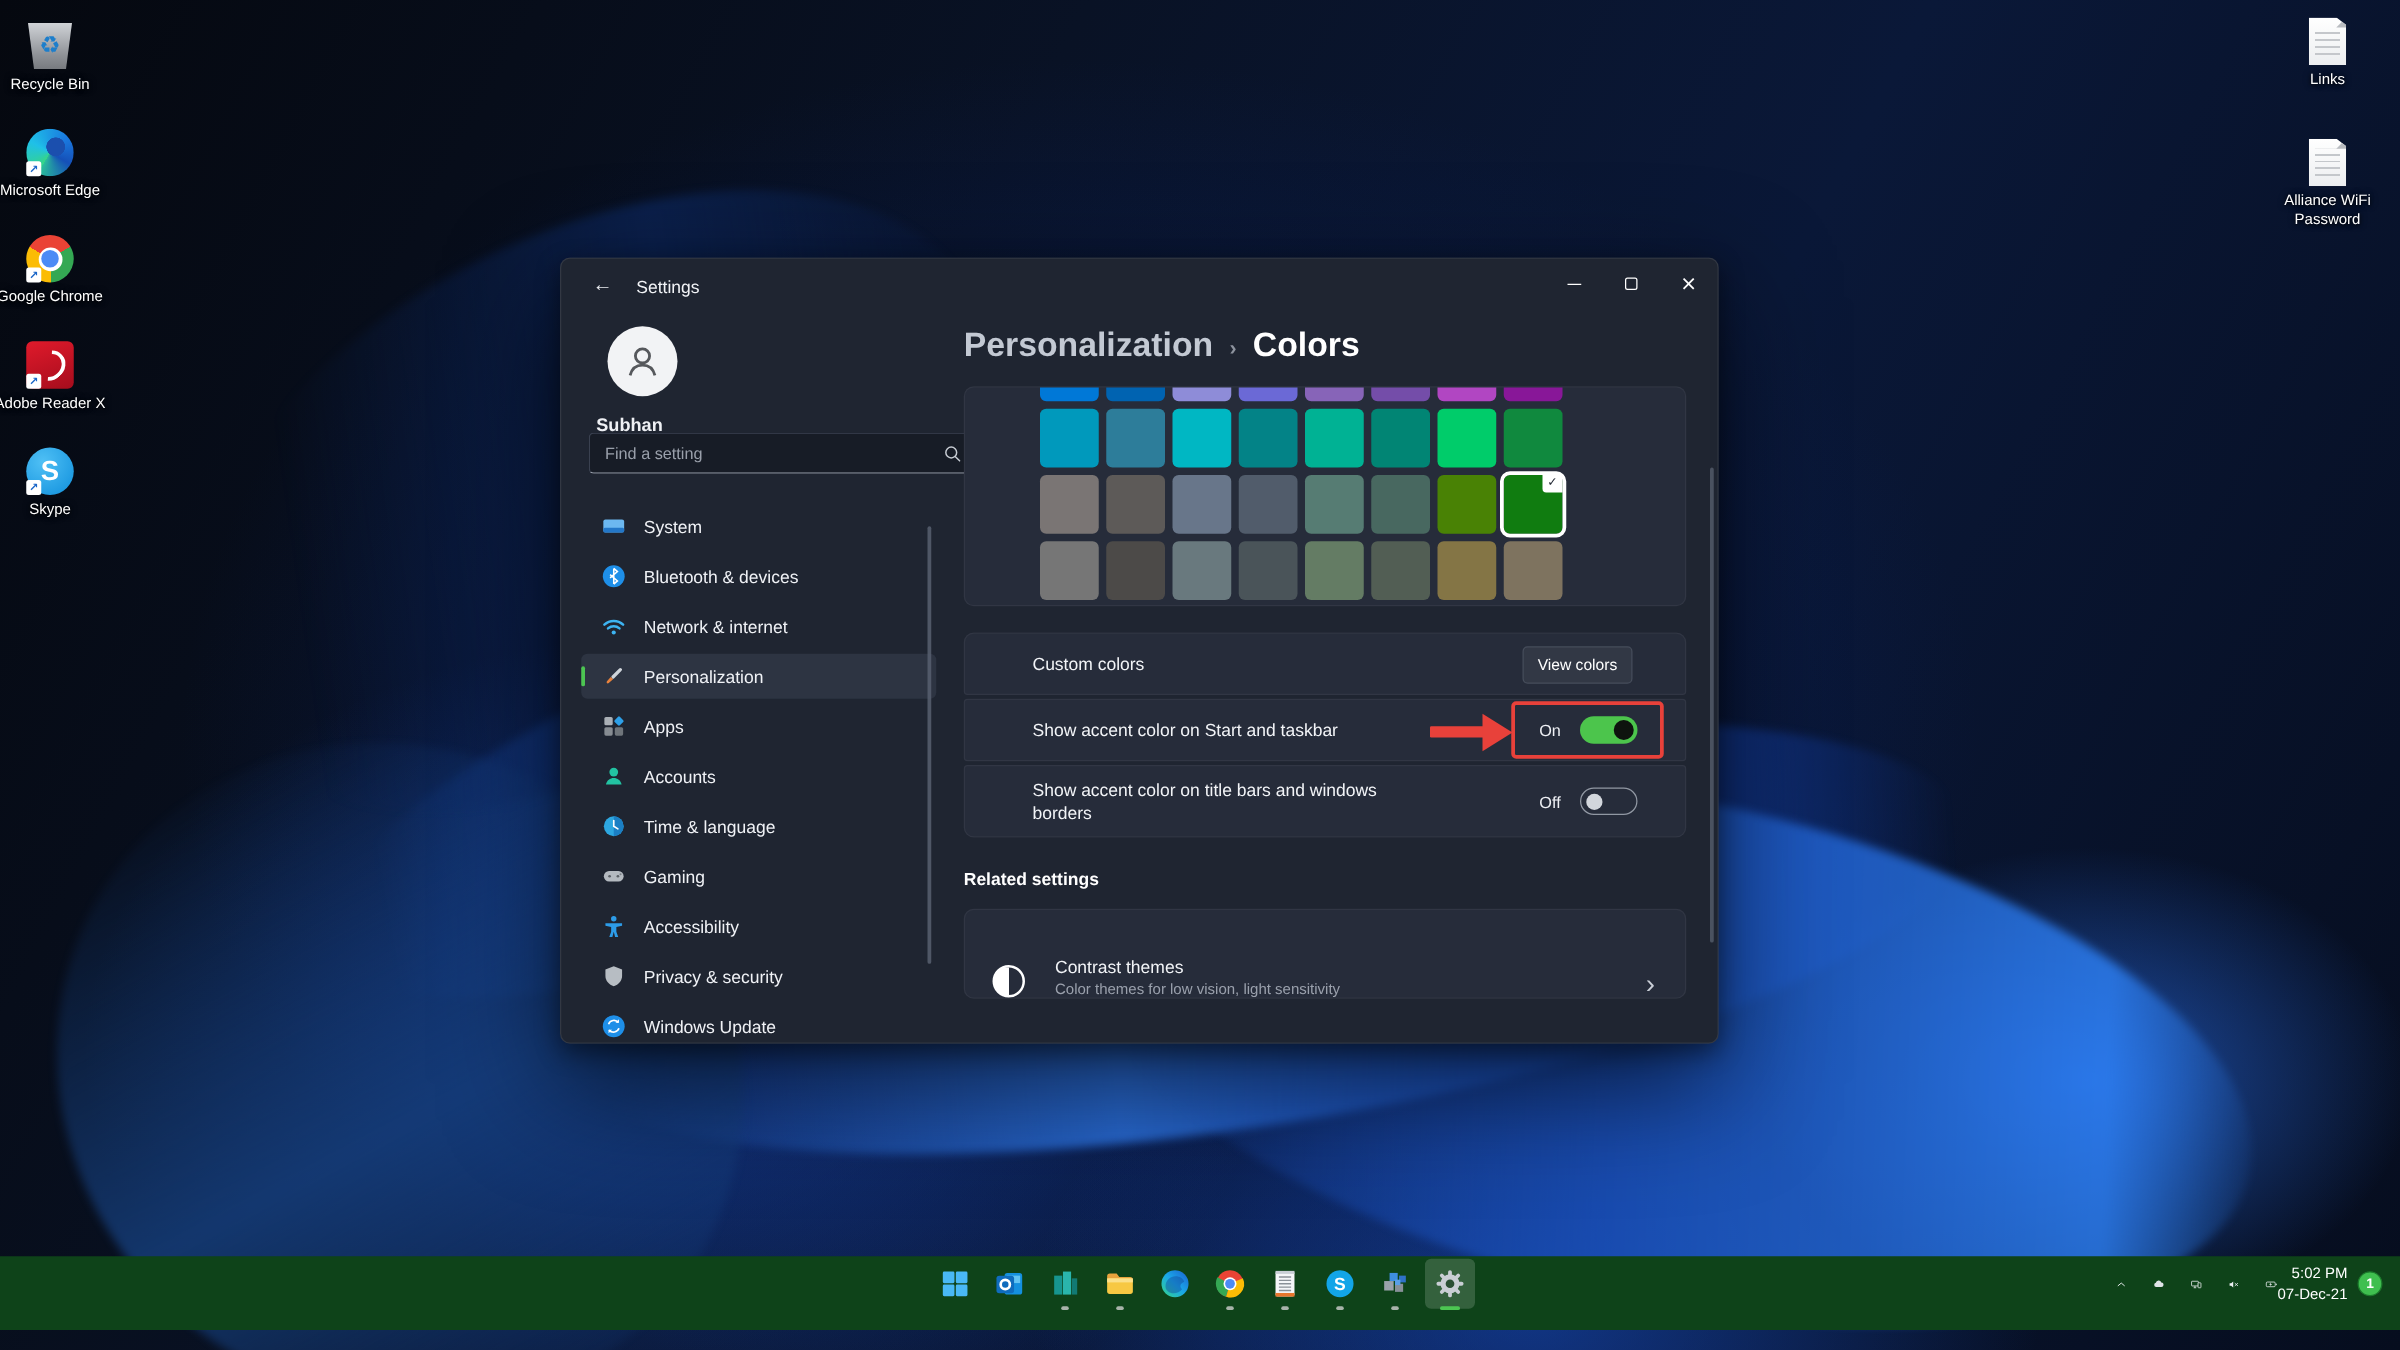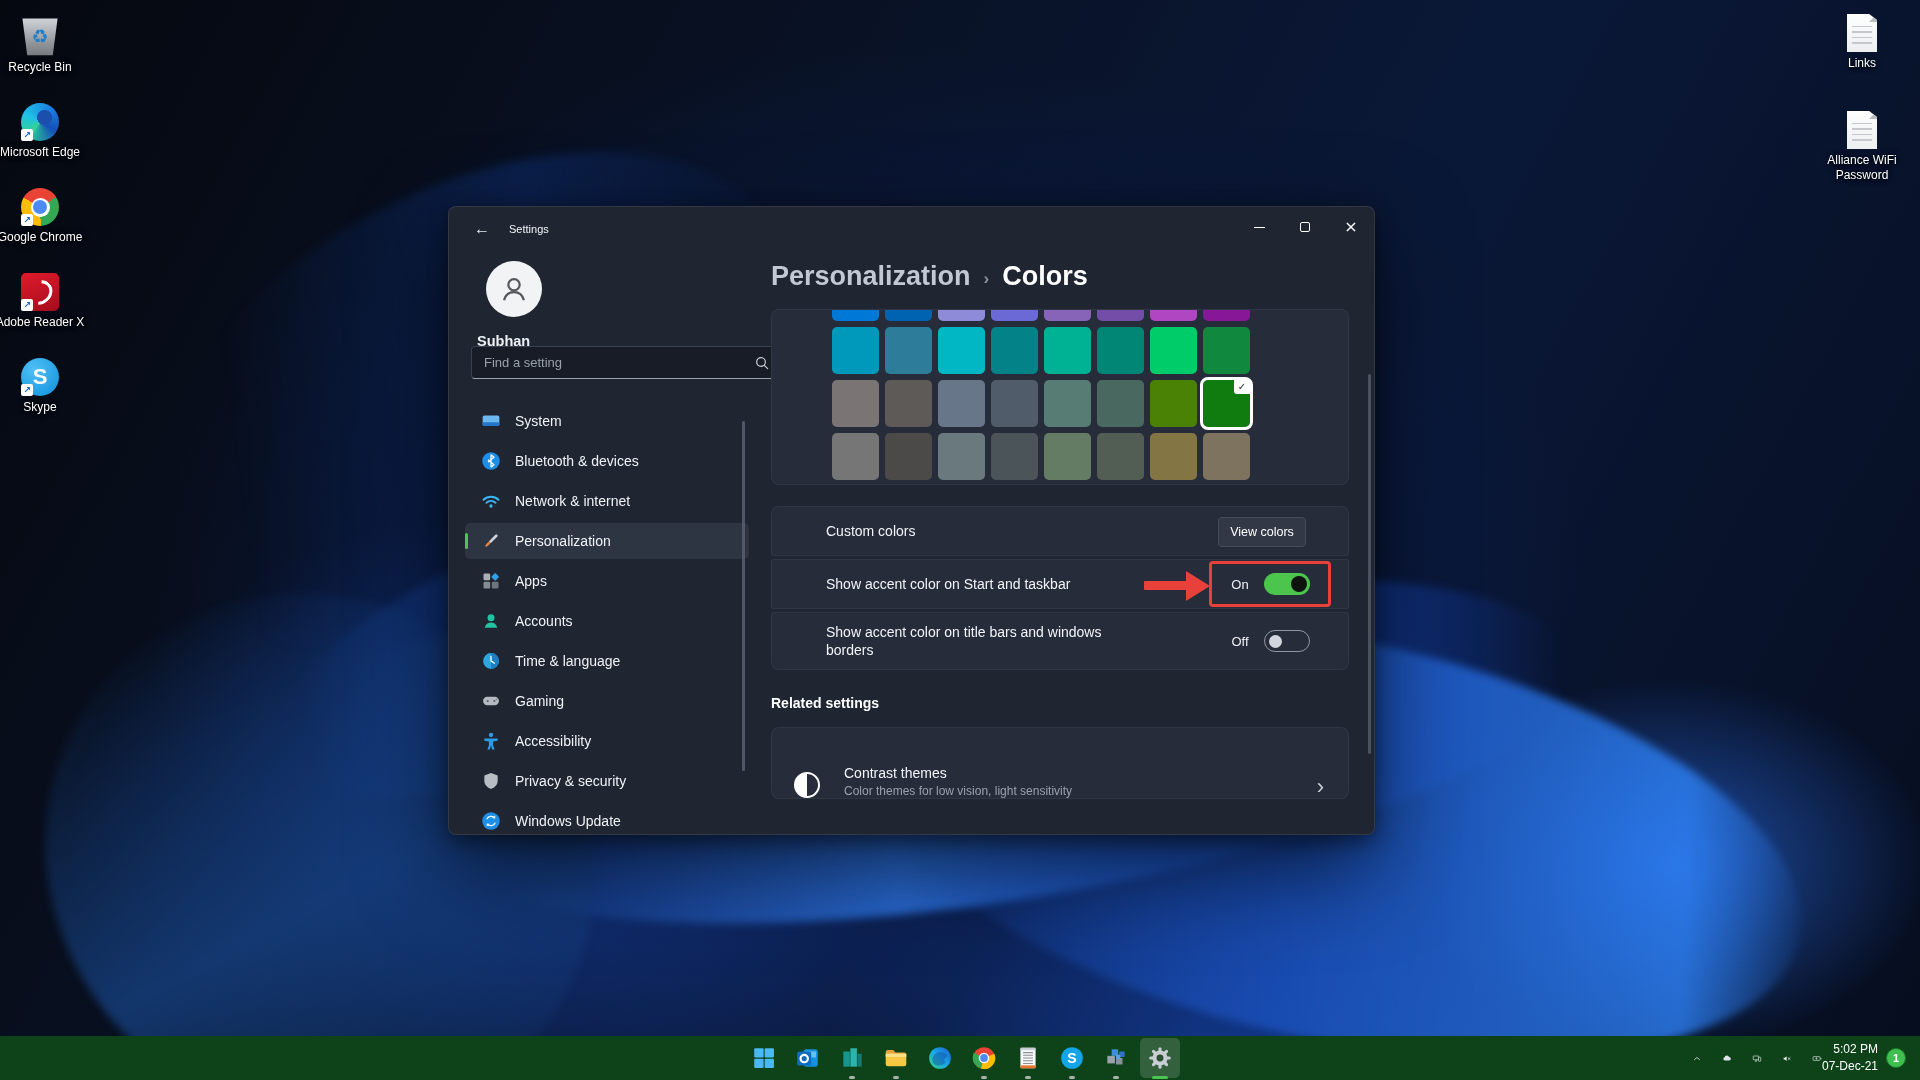--- a/index.html
+++ b/index.html
@@ -55,21 +55,21 @@
     clip-path:polygon(0 0,74% 0,100% 16%,100% 100%,0 100%);position:relative;}
   .i-text-document::after{content:"";position:absolute;right:0;top:0;border-style:solid;border-width:0 8px 8px 0;border-color:transparent #b9bcc0 transparent transparent;transform:rotate(90deg);}
 
   
   .win{position:absolute;left:448px;top:206px;width:927px;height:629px;background:#1f2531;border-radius:8px;
     border:1px solid rgba(255,255,255,.09);box-shadow:0 32px 90px rgba(0,0,0,.65),0 6px 20px rgba(0,0,0,.45);
     color:#eef0f4;overflow:hidden;z-index:5;}
   .titlebar{position:absolute;top:0;left:0;right:0;height:44px;}
   .back-btn{position:absolute;left:16px;top:6px;width:34px;height:32px;background:transparent;border:none;color:#e8ebef;
     font-size:16px;border-radius:4px;cursor:pointer;}
-  .win-title{position:absolute;left:60px;top:0;line-height:44px;font-size:11px;color:#f2f4f7;}
+  .win-title{position:absolute;left:60px;top:0;line-height:44px;font-size:14px;color:#f2f4f7;}
   .controls{position:absolute;right:0;top:0;display:flex;}
   .ctrl{width:46px;height:40px;background:transparent;border:none;display:flex;align-items:center;justify-content:center;color:#fff;cursor:pointer;}
   .g-min{width:11px;height:1px;background:#fff;display:block;}
   .g-max{width:10px;height:10px;border:1.2px solid #fff;border-radius:2px;display:block;}
   .g-close{font-size:16px;line-height:1;font-family:"DejaVu Sans",sans-serif;}
 
   .sidebar{position:absolute;left:0;top:44px;bottom:0;width:322px;}
   .user{position:absolute;left:28px;top:10px;display:flex;align-items:center;gap:16px;cursor:pointer;flex-direction:column;}
   .avatar{width:56px;height:56px;border-radius:50%;background:#f2f3f5;display:flex;align-items:center;justify-content:center;}
   .uname{font-size:14.5px;font-weight:bold;}
@@ -121,21 +121,21 @@
     padding-left:22px;cursor:pointer;}
   .contrast-ic{width:26px;height:26px;border-radius:50%;border:2px solid #fff;
     background:linear-gradient(90deg,#fff 0 50%,transparent 50%);}
   .contrast-text{margin-left:24px;}
   .c-title{font-size:14px;color:#f2f4f7;}
   .c-sub{font-size:12px;color:#9aa0ac;margin-top:3px;}
   .chev{position:absolute;right:24px;font-size:22px;color:#c9ced6;line-height:1;}
   .main-scroll{position:absolute;left:597px;top:123px;width:3px;height:380px;background:#5a6170;border-radius:2px;opacity:.75;cursor:pointer;}
 
   
-  .taskbar{position:absolute;left:0;bottom:0;width:1920px;height:44px;background:#0e4319;z-index:10;}
+  .taskbar{position:absolute;left:0;bottom:16px;width:1920px;height:59px;background:#0e4319;z-index:10;}
   .tb-center{position:absolute;left:744px;top:2px;display:flex;gap:4px;}
   .tb-tile{width:40px;height:40px;border-radius:5px;position:relative;display:flex;align-items:center;justify-content:center;cursor:pointer;}
   .tb-tile.active{background:rgba(255,255,255,.16);}
   .ind{position:absolute;bottom:-1px;left:50%;transform:translateX(-50%);height:3px;border-radius:2px;}
   .ind-dot{width:6px;background:#a8b3aa;}
   .ind-active{width:16px;background:#4cc552;}
   .tray{position:absolute;right:0;top:0;height:44px;}
   .tray-icons{position:absolute;left:-234px;top:0;height:44px;display:flex;align-items:center;gap:8px;}
   .tray-btn{width:22px;height:36px;background:transparent;border:none;display:flex;align-items:center;justify-content:center;cursor:pointer;}
   .clock{position:absolute;right:42px;top:5px;width:70px;text-align:right;font-size:12px;line-height:1.45;color:#fff;cursor:pointer;}

